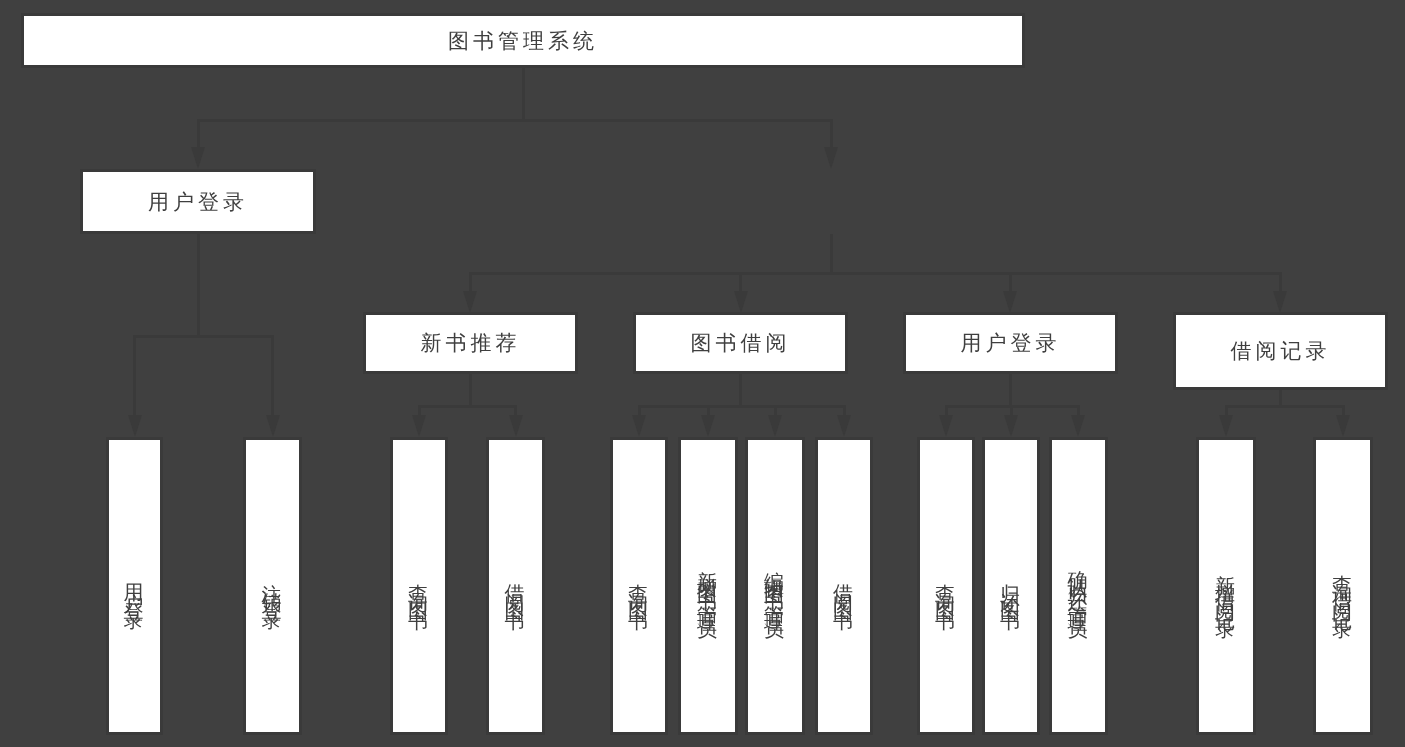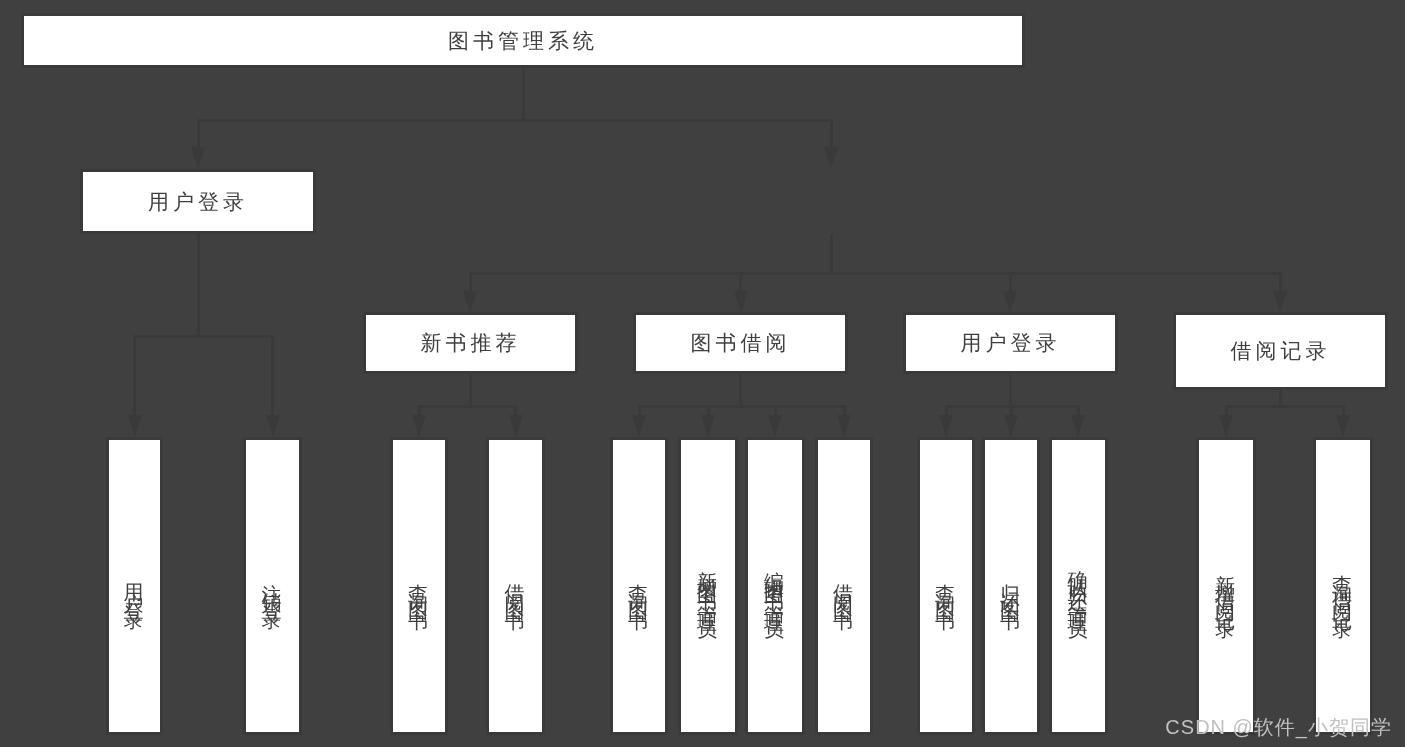--- a/index.html
+++ b/index.html
@@ -115,21 +115,20 @@
     <span class="v-label" style="letter-spacing:7px">确认归还（管理员）</span>
   </div>
 
   <div class="box" style="left:1196px;top:437px;width:60px;height:298px">
     <span class="v-label">新增借阅记录</span>
   </div>
   <div class="box" style="left:1313px;top:437px;width:60px;height:298px">
     <span class="v-label">查询借阅记录</span>
   </div>
 
-  <div class="watermark">CSDN @软件_小贺同学</div>
 <div class="vl" style="left: 521.5px; top: 68px; height: 53px;"></div>
     <div class="vl" style="left: 196.5px; top: 120px; height: 27px;"></div>
     <div class="vl" style="left: 829.5px; top: 120px; height: 27px;"></div>
     <div class="vl" style="left: 196.5px; top: 234px; height: 104px;"></div>
     <div class="vl" style="left: 133px; top: 336px; height: 79px;"></div>
     <div class="vl" style="left: 271px; top: 336px; height: 79px;"></div>
     <div class="vl" style="left: 829.5px; top: 234px; height: 41px;"></div>
     <div class="vl" style="left: 468.5px; top: 273px; height: 18px;"></div>
     <div class="vl" style="left: 739px; top: 273px; height: 18px;"></div>
     <div class="vl" style="left: 1008.5px; top: 273px; height: 18px;"></div>

